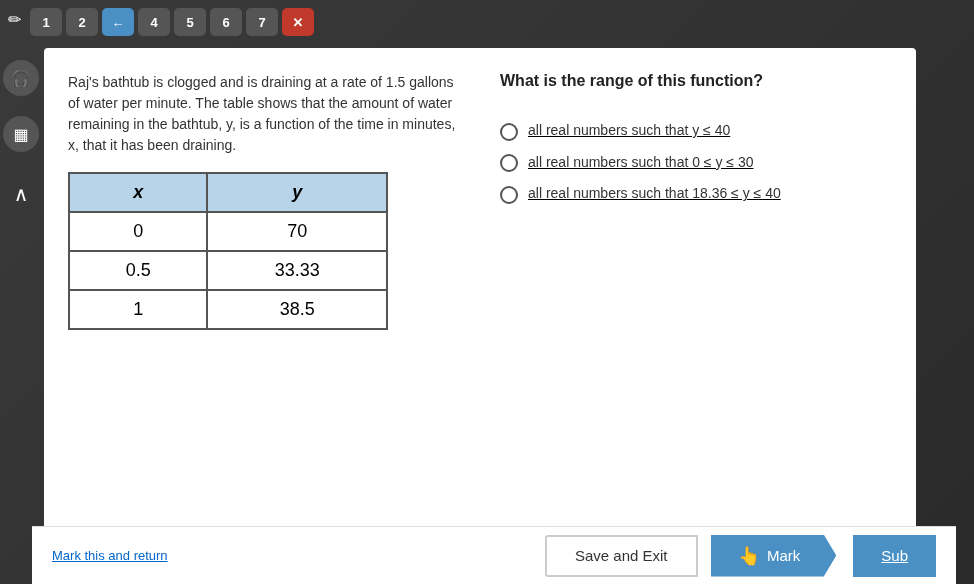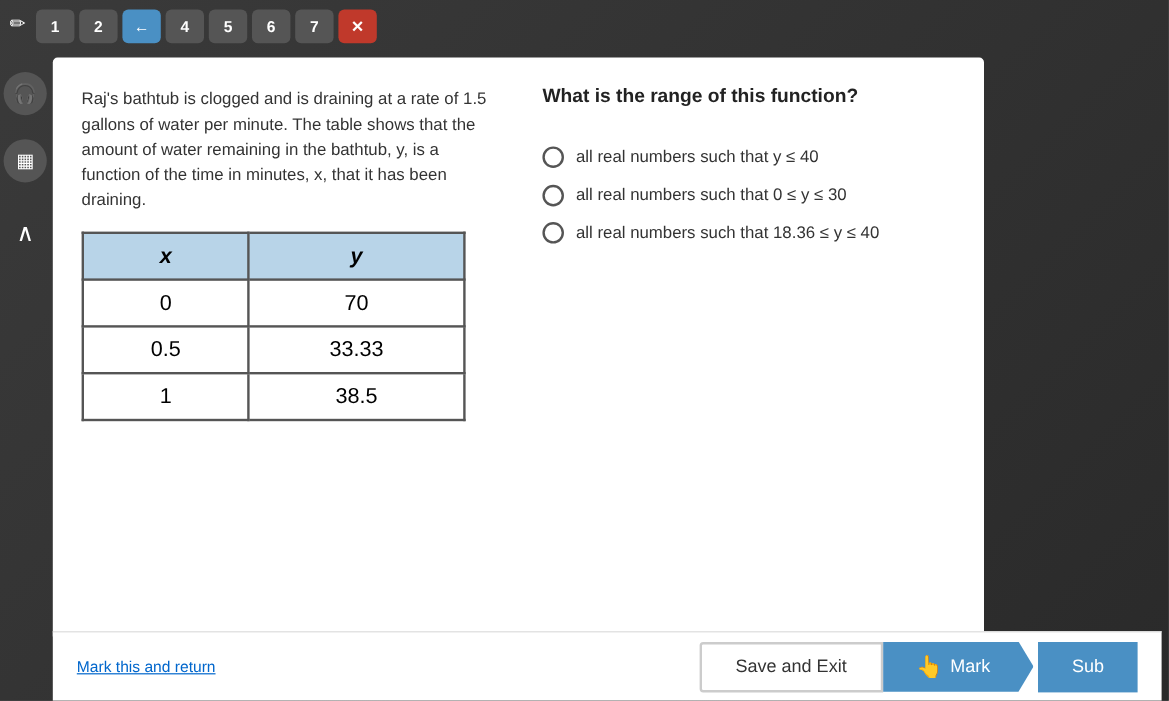--- a/index.html
+++ b/index.html
@@ -97,21 +97,21 @@
       font-size: 20px;
       cursor: pointer;
       margin-top: 10px;
     }
 
     
     .main-content {
       position: absolute;
       top: 48px;
       left: 44px;
-      width: 776px;
+      width: 872px;
       height: 486px;
       background: white;
       border-radius: 4px;
       padding: 24px 24px 20px 24px;
       display: flex;
       flex-direction: column;
     }
 
     .question-area {
       display: flex;
@@ -173,24 +173,25 @@
 
     .question-title {
       font-size: 16px;
       font-weight: bold;
       color: #222;
       margin-bottom: 31px;
     }
 
     .answer-option {
       display: flex;
-      align-items: center;
+      align-items: flex-end;
       gap: 10px;
       margin-bottom: 12px;
       cursor: pointer;
+      text-decoration: underline;
     }
 
     .radio-circle {
       width: 18px;
       height: 18px;
       border-radius: 50%;
       border: 2px solid #555;
       background: white;
       flex-shrink: 0;
       margin-top: 1px;
@@ -199,41 +200,41 @@
     .answer-text {
       font-size: 14px;
       color: #333;
       line-height: 1.4;
     }
 
     
     .bottom-bar {
       position: absolute;
       bottom: 0;
-      left: 44px;
+      left: 32px;
       width: 924px;
       height: 58px;
       background: white;
       border-top: 1px solid #ddd;
       display: flex;
       align-items: center;
       justify-content: space-between;
       padding: 0 20px;
     }
 
     .mark-return-link {
       color: #0066cc;
       font-size: 13px;
       text-decoration: underline;
       cursor: pointer;
     }
 
     .bottom-buttons {
       display: flex;
-      gap: 0;
+      gap: 13px;
     }
 
     .btn-save {
       background: white;
       border: 2px solid #ccc;
       padding: 10px 28px;
       font-size: 15px;
       color: #333;
       cursor: pointer;
       border-radius: 3px 0 0 3px;
@@ -254,20 +255,21 @@
     }
 
     .btn-submit {
       background: #4a90c4;
       border: none;
       padding: 10px 28px;
       font-size: 15px;
       color: white;
       cursor: pointer;
       margin-left: 4px;
+      text-decoration: underline;
     }
 
     .cursor-hand {
       font-size: 18px;
     }
   </style>
 </head>
 <body>
 
 <div class="bg-overlay"></div>

